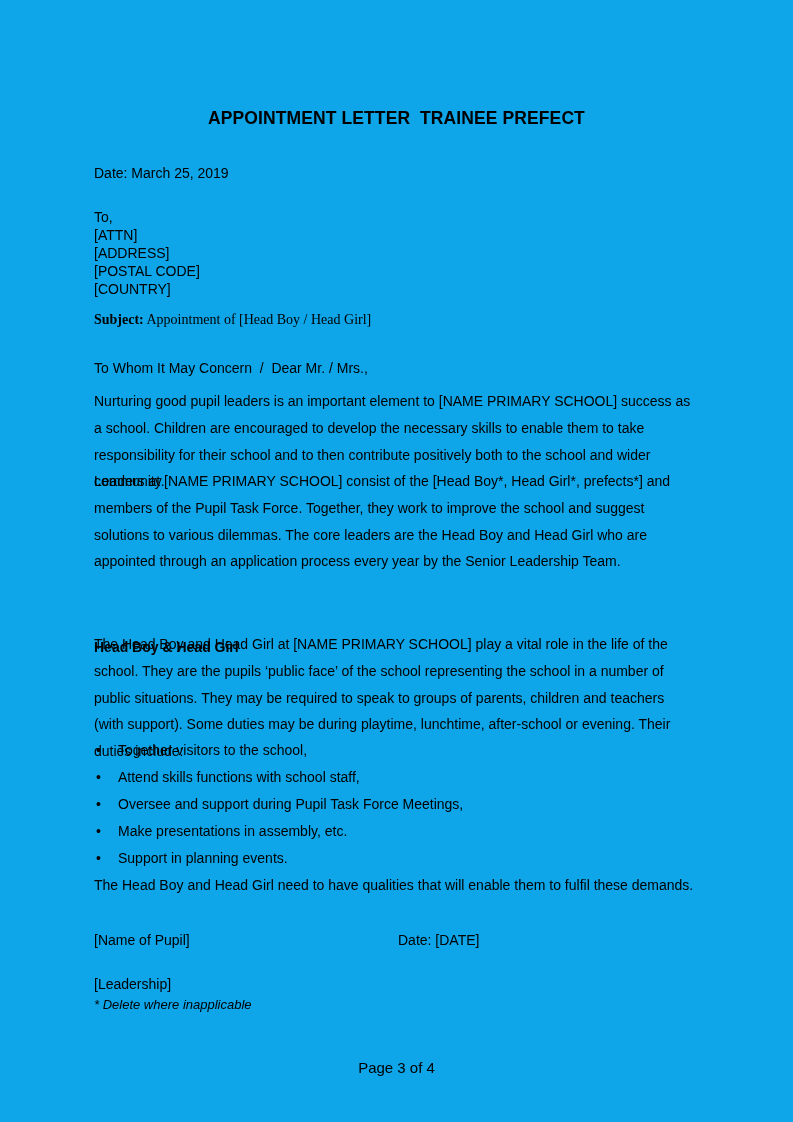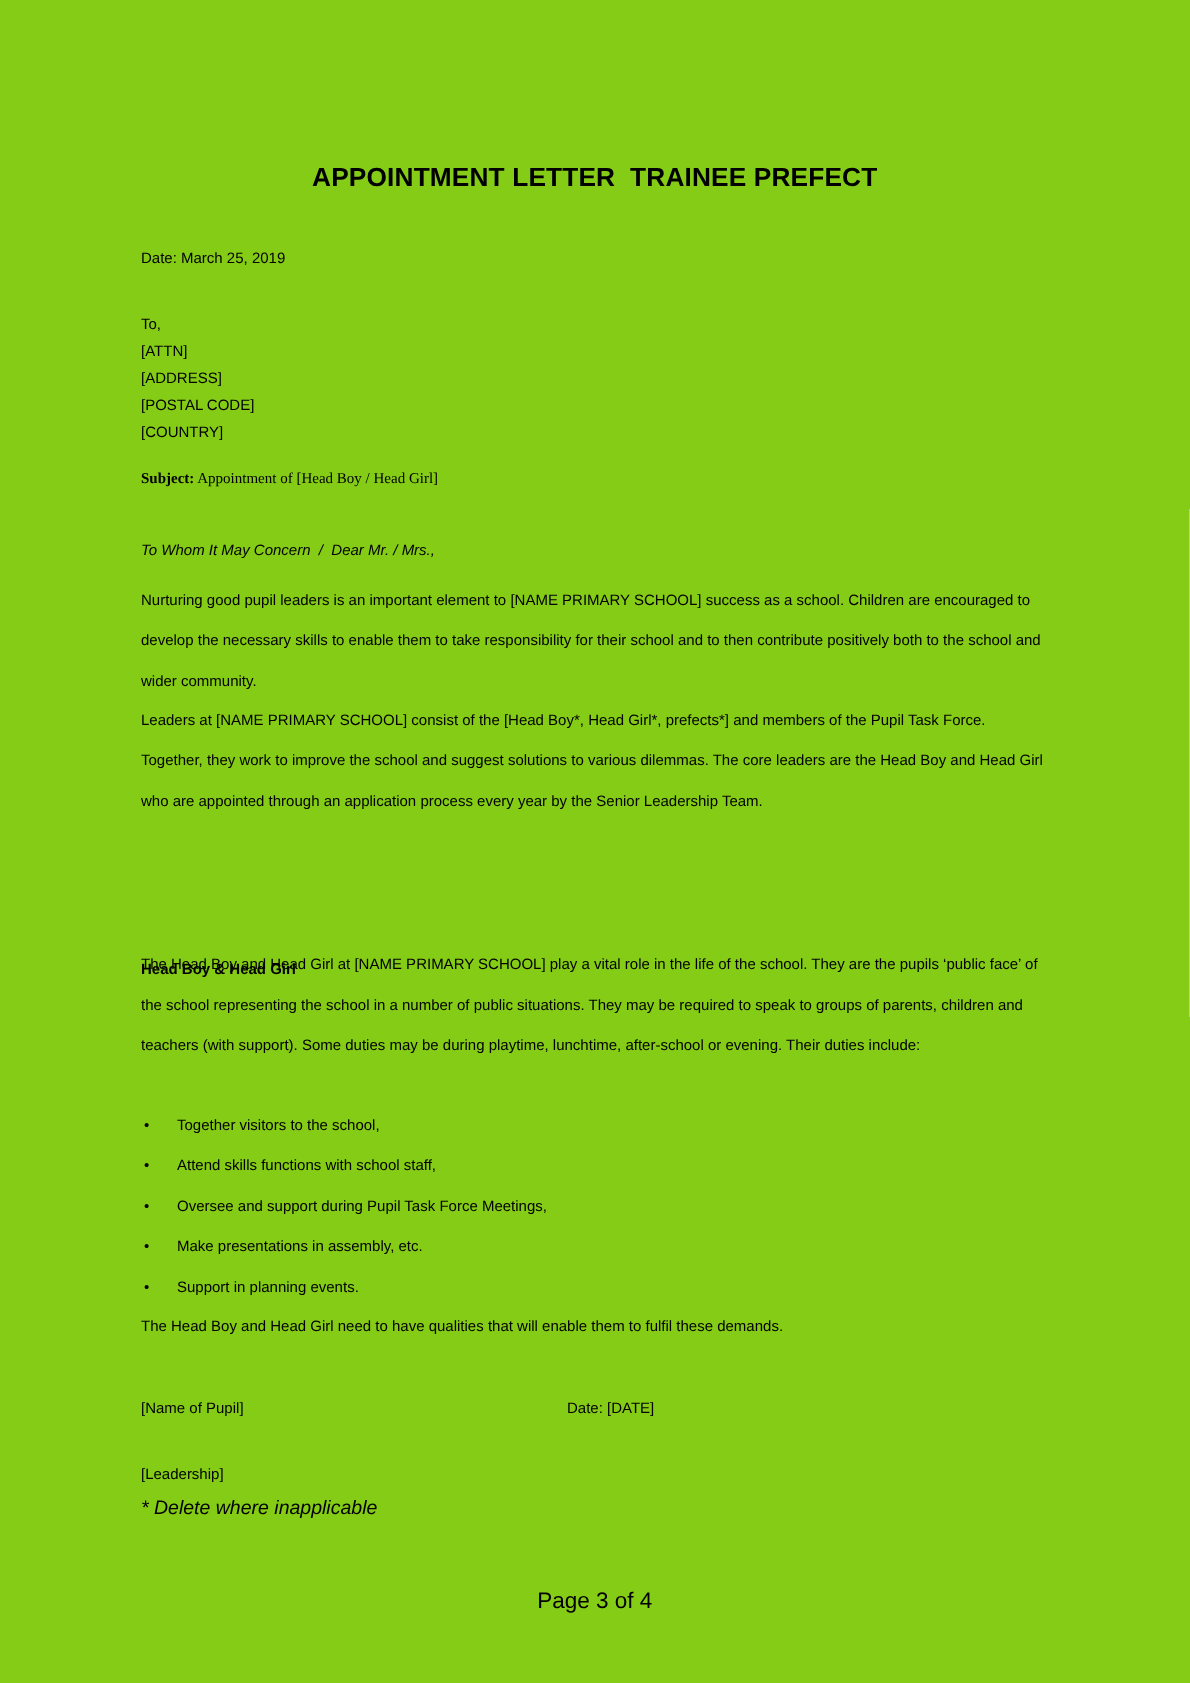--- a/index.html
+++ b/index.html
@@ -12,42 +12,42 @@
     height: 1122px;
     position: relative;
     font-family: "Liberation Sans", sans-serif;
     color: #000000;
     overflow: hidden;
   }
 
   .page {
     position: absolute;
     inset: 0;
-    background: #84cc16;
+    background: #0ea5e9;
   }
 
   
   .doc-title {
     position: absolute;
     left: 0;
     right: 0;
     top: 96px;
     text-align: center;
     font-size: 17.5px;
     font-weight: bold;
     letter-spacing: 0.1px;
     white-space: pre;
   }
 
   
   .block {
     position: absolute;
     left: 94px;
     width: 602px;
-    font-size: 10px;
+    font-size: 14px;
     line-height: 26.8px;
   }
 
   .bold { font-weight: bold; }
   .ital { font-style: italic; }
 
   
   #date-line {
     top: 160px;
   }
@@ -62,21 +62,20 @@
   
   #subject-line {
     top: 307px;
     font-family: Liberation Serif, serif;
   }
 
   
   #salutation-line {
     top: 355px;
     white-space: pre;
-    font-style: italic;
   }
 
   
   #para-one   { top: 388px; }
   #para-two   { top: 468px; }
 
   #section-heading { top: 604px; margin-top: 30px; }
   #para-three { top: 631px; }
 
   
@@ -104,20 +103,21 @@
   #signature-row {
     top: 927px;
     width: 602px;
   }
   #signature-row .name-cell {
     display: inline-block;
     width: 284px;
   }
   #signature-row .date-cell {
     display: inline-block;
+    margin-left: 20px;
   }
 
   #signature-placeholder { top: 971px; }
 
   #footnote {
     top: 996px;
     font-size: 13px;
     line-height: 18px;
   }
 

